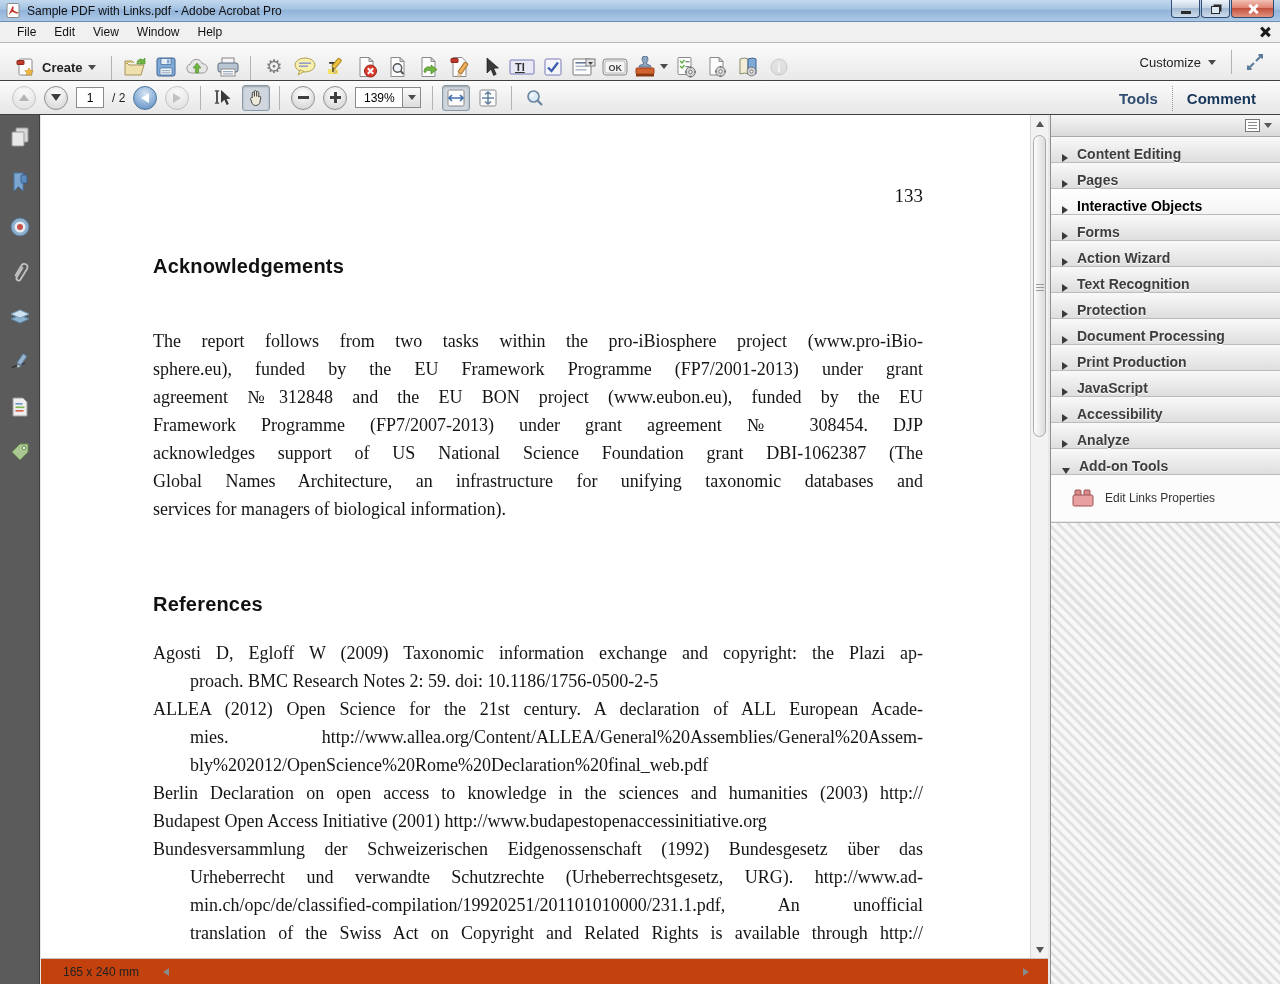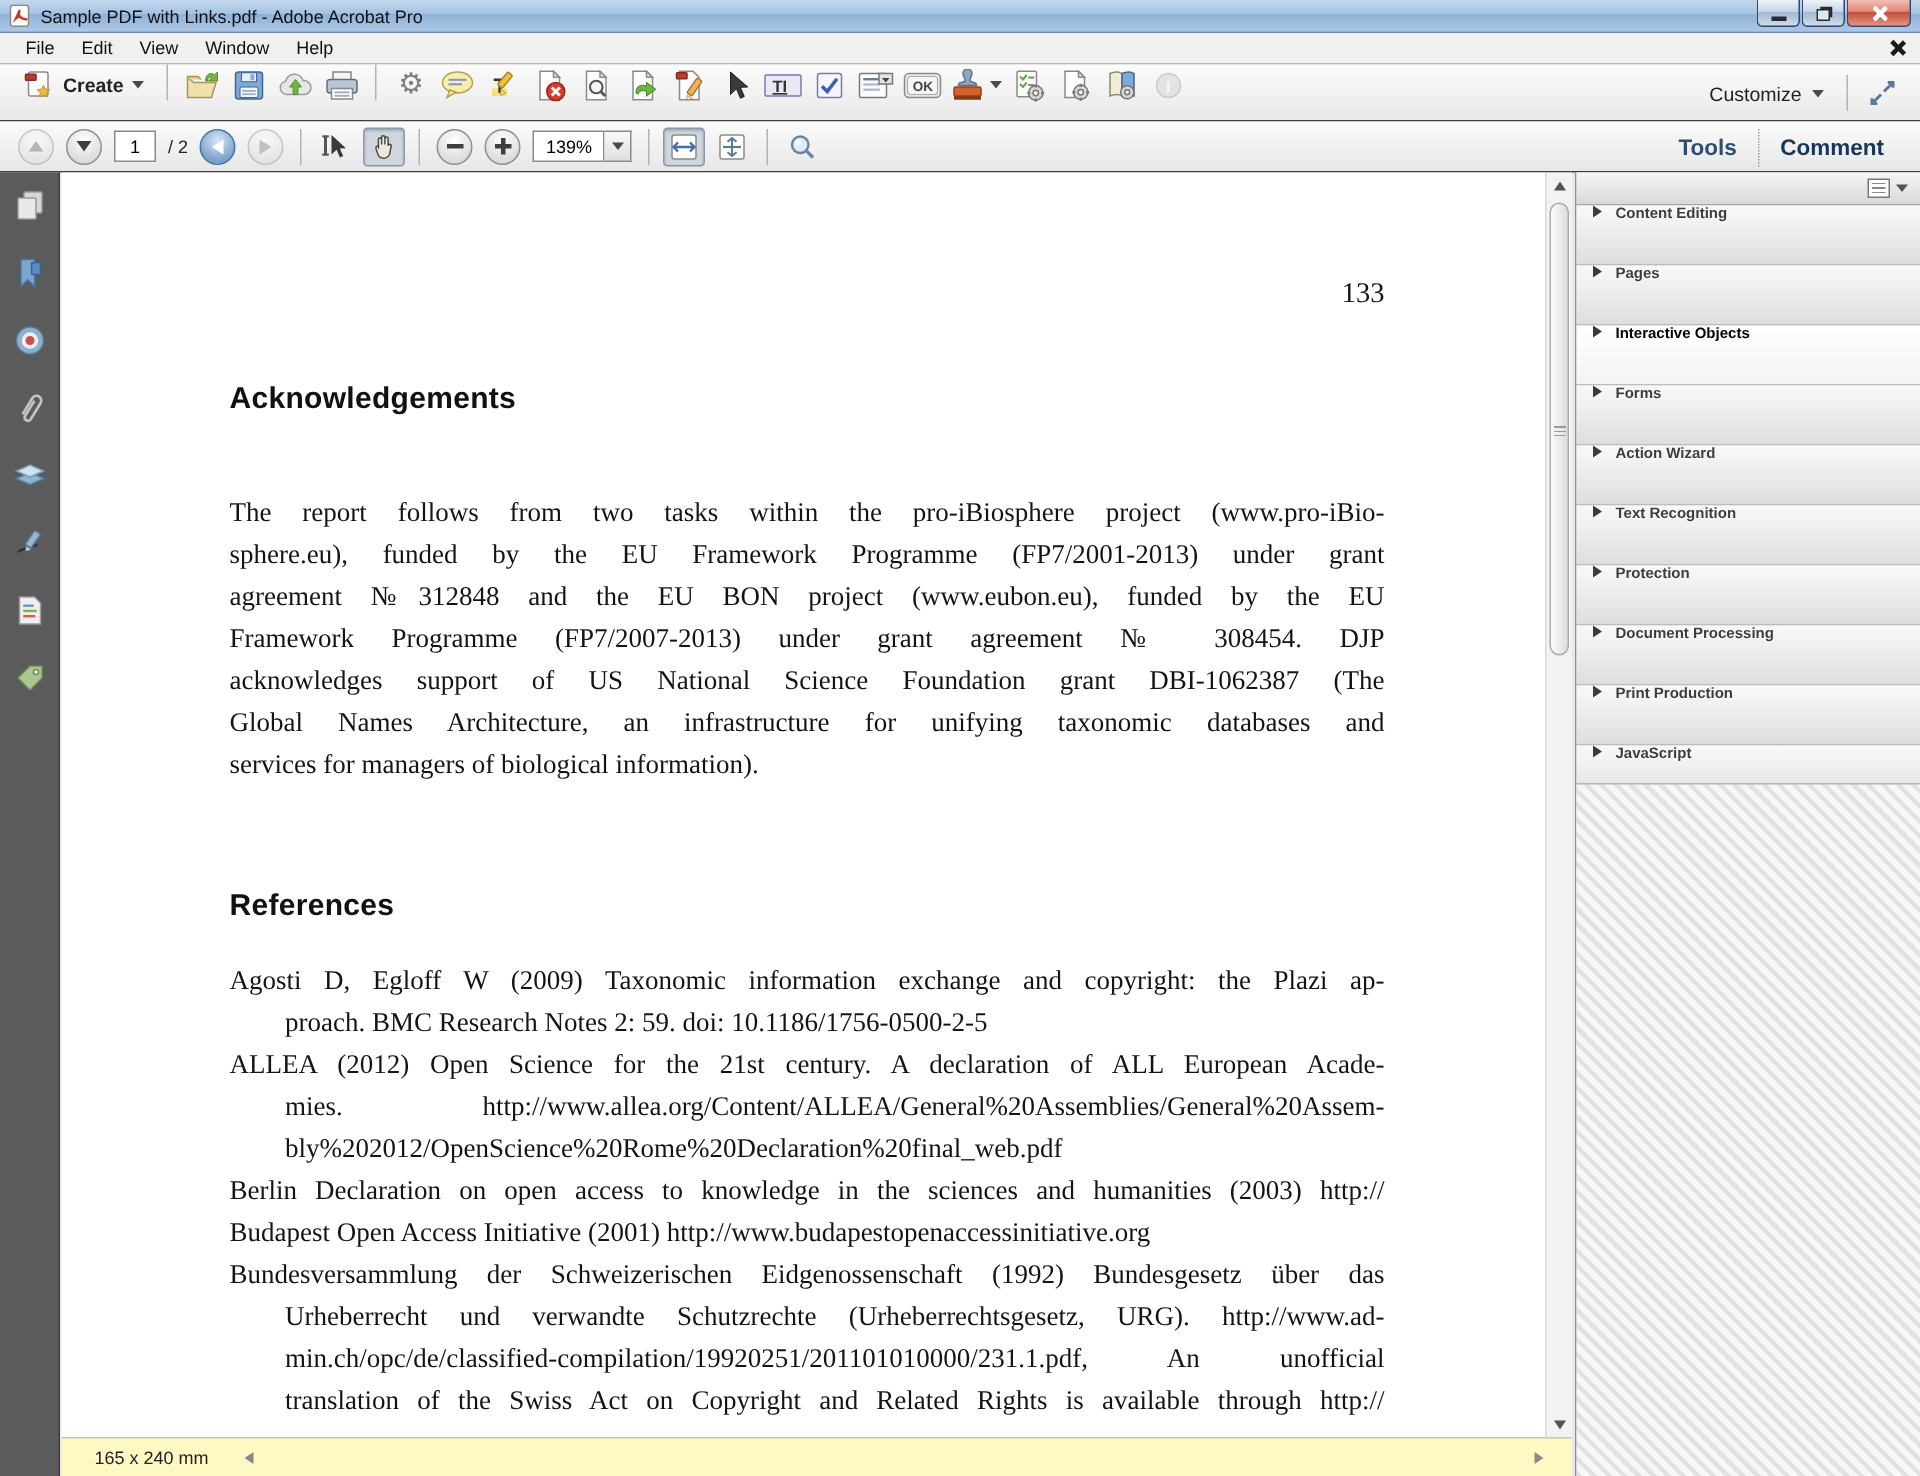--- a/index.html
+++ b/index.html
@@ -25,21 +25,21 @@
   #menubar { position:absolute; left:0; top:22px; width:1280px; height:21px; background:#f0f0f0;
     border-bottom:1px solid #b9b9b9; display:flex; align-items:center; padding-left:8px; }
   .menu-item { font-size:12px; color:#111; padding:2px 9px; cursor:default; }
   .doc-close-x { position:absolute; right:8px; top:3px; width:14px; height:14px; }
   .doc-close-x::before,.doc-close-x::after { content:""; position:absolute; left:6px; top:1px; width:2.5px; height:12px; background:#1a1a1a; }
   .doc-close-x::before { transform:rotate(45deg); } .doc-close-x::after { transform:rotate(-45deg); }
 
   
   #toolbar1 { position:absolute; left:0; top:43px; width:1280px; height:38px;
     background:linear-gradient(#fbfbfb,#e9e9e9); border-bottom:1px solid #404040;
-    display:flex; align-items:flex-start; padding-left:8px; }
+    display:flex; align-items:flex-end; padding-left:8px; }
   #toolbar2 { position:absolute; left:0; top:81px; width:1280px; height:34px;
     background:linear-gradient(#fbfbfb,#e7e7e7); border-bottom:1px solid #404040;
     display:flex; align-items:center; padding-left:8px; }
   .vsep { width:1px; height:24px; background:#b3b3b3; margin:0 7px; flex:none; }
   .tb-btn { width:27px; height:27px; display:flex; align-items:center; justify-content:center; border-radius:3px; flex:none; margin:0 2px; }
   .tb-btn.disabled { opacity:.45; }
   #create-btn { display:flex; align-items:center; gap:6px; padding:3px 8px; border-radius:3px; }
   #create-btn .lbl { font-size:13px; font-weight:bold; color:#222; }
   .dd-tri { width:0; height:0; border-left:4px solid transparent; border-right:4px solid transparent; border-top:5px solid #4a4a4a; }
   .glyph-gear { font-family:"DejaVu Sans", sans-serif; font-size:19px; color:#808080; line-height:1; }
@@ -97,35 +97,35 @@
   #vscroll { position:absolute; left:1030px; top:115px; width:18px; height:843px; background:#f2f2f2; border-left:1px solid #d8d8d8; }
   .scr-arrow { position:absolute; left:0; width:18px; height:17px; display:flex; align-items:center; justify-content:center; }
   .tri-up-s { width:0;height:0;border-left:4px solid transparent;border-right:4px solid transparent;border-bottom:6px solid #555; }
   .tri-down-s { width:0;height:0;border-left:4px solid transparent;border-right:4px solid transparent;border-top:6px solid #555; }
   #vthumb { position:absolute; left:2px; top:20px; width:13px; height:302px; border:1px solid #ababab; border-radius:7px;
     background:linear-gradient(90deg,#fdfdfd,#dcdcdc); }
   #vthumb .grip { position:absolute; left:2px; top:148px; width:8px; height:8px;
     background:repeating-linear-gradient(#9a9a9a 0 1px, transparent 1px 3px); }
 
   
-  #statusbar { position:absolute; left:41px; top:958px; width:1007px; height:26px; background:#fef9c3; border-top:1px solid #c4c4c4; }
+  #statusbar { position:absolute; left:41px; top:958px; width:1007px; height:26px; background:#c2410c; border-top:1px solid #c4c4c4; }
   #statusbar .size-lbl { position:absolute; left:22px; top:6px; font-size:12px; color:#222; }
   .tri-left-s { position:absolute; width:0;height:0;border-top:4px solid transparent;border-bottom:4px solid transparent;border-right:6px solid #8a8a8a; top:9px; }
   .tri-right-s { position:absolute; width:0;height:0;border-top:4px solid transparent;border-bottom:4px solid transparent;border-left:6px solid #8a8a8a; top:9px; }
 
   
   #panel { position:absolute; left:1050px; top:115px; width:230px; height:869px; background:#e9e9e9; border-left:1px solid #8f8f8f; }
   #panel-head { height:22px; background:linear-gradient(#f6f6f6,#d9d9d9); border-bottom:1px solid #a8a8a8;
     display:flex; align-items:center; justify-content:flex-end; padding-right:8px; gap:4px; }
   .ph-icon { width:15px; height:13px; border:1px solid #777; background:#fdfdfd; position:relative; }
   .ph-icon::before { content:""; position:absolute; left:2px; top:2px; width:9px; height:7px;
     background:repeating-linear-gradient(#8a8a8a 0 1px, transparent 1px 3px); }
-  .panel-item { height:40px; display:flex; align-items:flex-start; gap:9px; padding-left:11px;
+  .panel-item { height:26px; display:flex; align-items:flex-end; gap:9px; padding-left:11px;
     background:linear-gradient(#f9f9f9,#dedede); border-bottom:1px solid #bcbcbc;
-    font-size:10px; font-weight:bold; color:#3d3d3d; text-shadow:0 1px 0 #ffffff; }
+    font-size:14px; font-weight:bold; color:#3d3d3d; text-shadow:0 1px 0 #ffffff; }
   .panel-item.active { background:linear-gradient(#ffffff,#f4f4f4); color:#000; }
   .tri-r { width:0;height:0;border-left:6px solid #3a3a3a;border-top:4px solid transparent;border-bottom:4px solid transparent; flex:none; }
   .tri-d { width:0;height:0;border-top:6px solid #3a3a3a;border-left:4px solid transparent;border-right:4px solid transparent; flex:none; }
   #addon-area { height:46px; background:#fcfcfc; display:flex; align-items:center; gap:10px; padding-left:20px; }
   #addon-area .lbl { font-size:12px; color:#333; }
   #panel-hatch { position:absolute; left:0; top:407px; width:230px; bottom:0; border-top:1px solid #b5b5b5;
     background:repeating-linear-gradient(45deg,#e2e2e2 0 3px,#f7f7f7 3px 7px); }
 
   svg { display:block; }
 </style>

